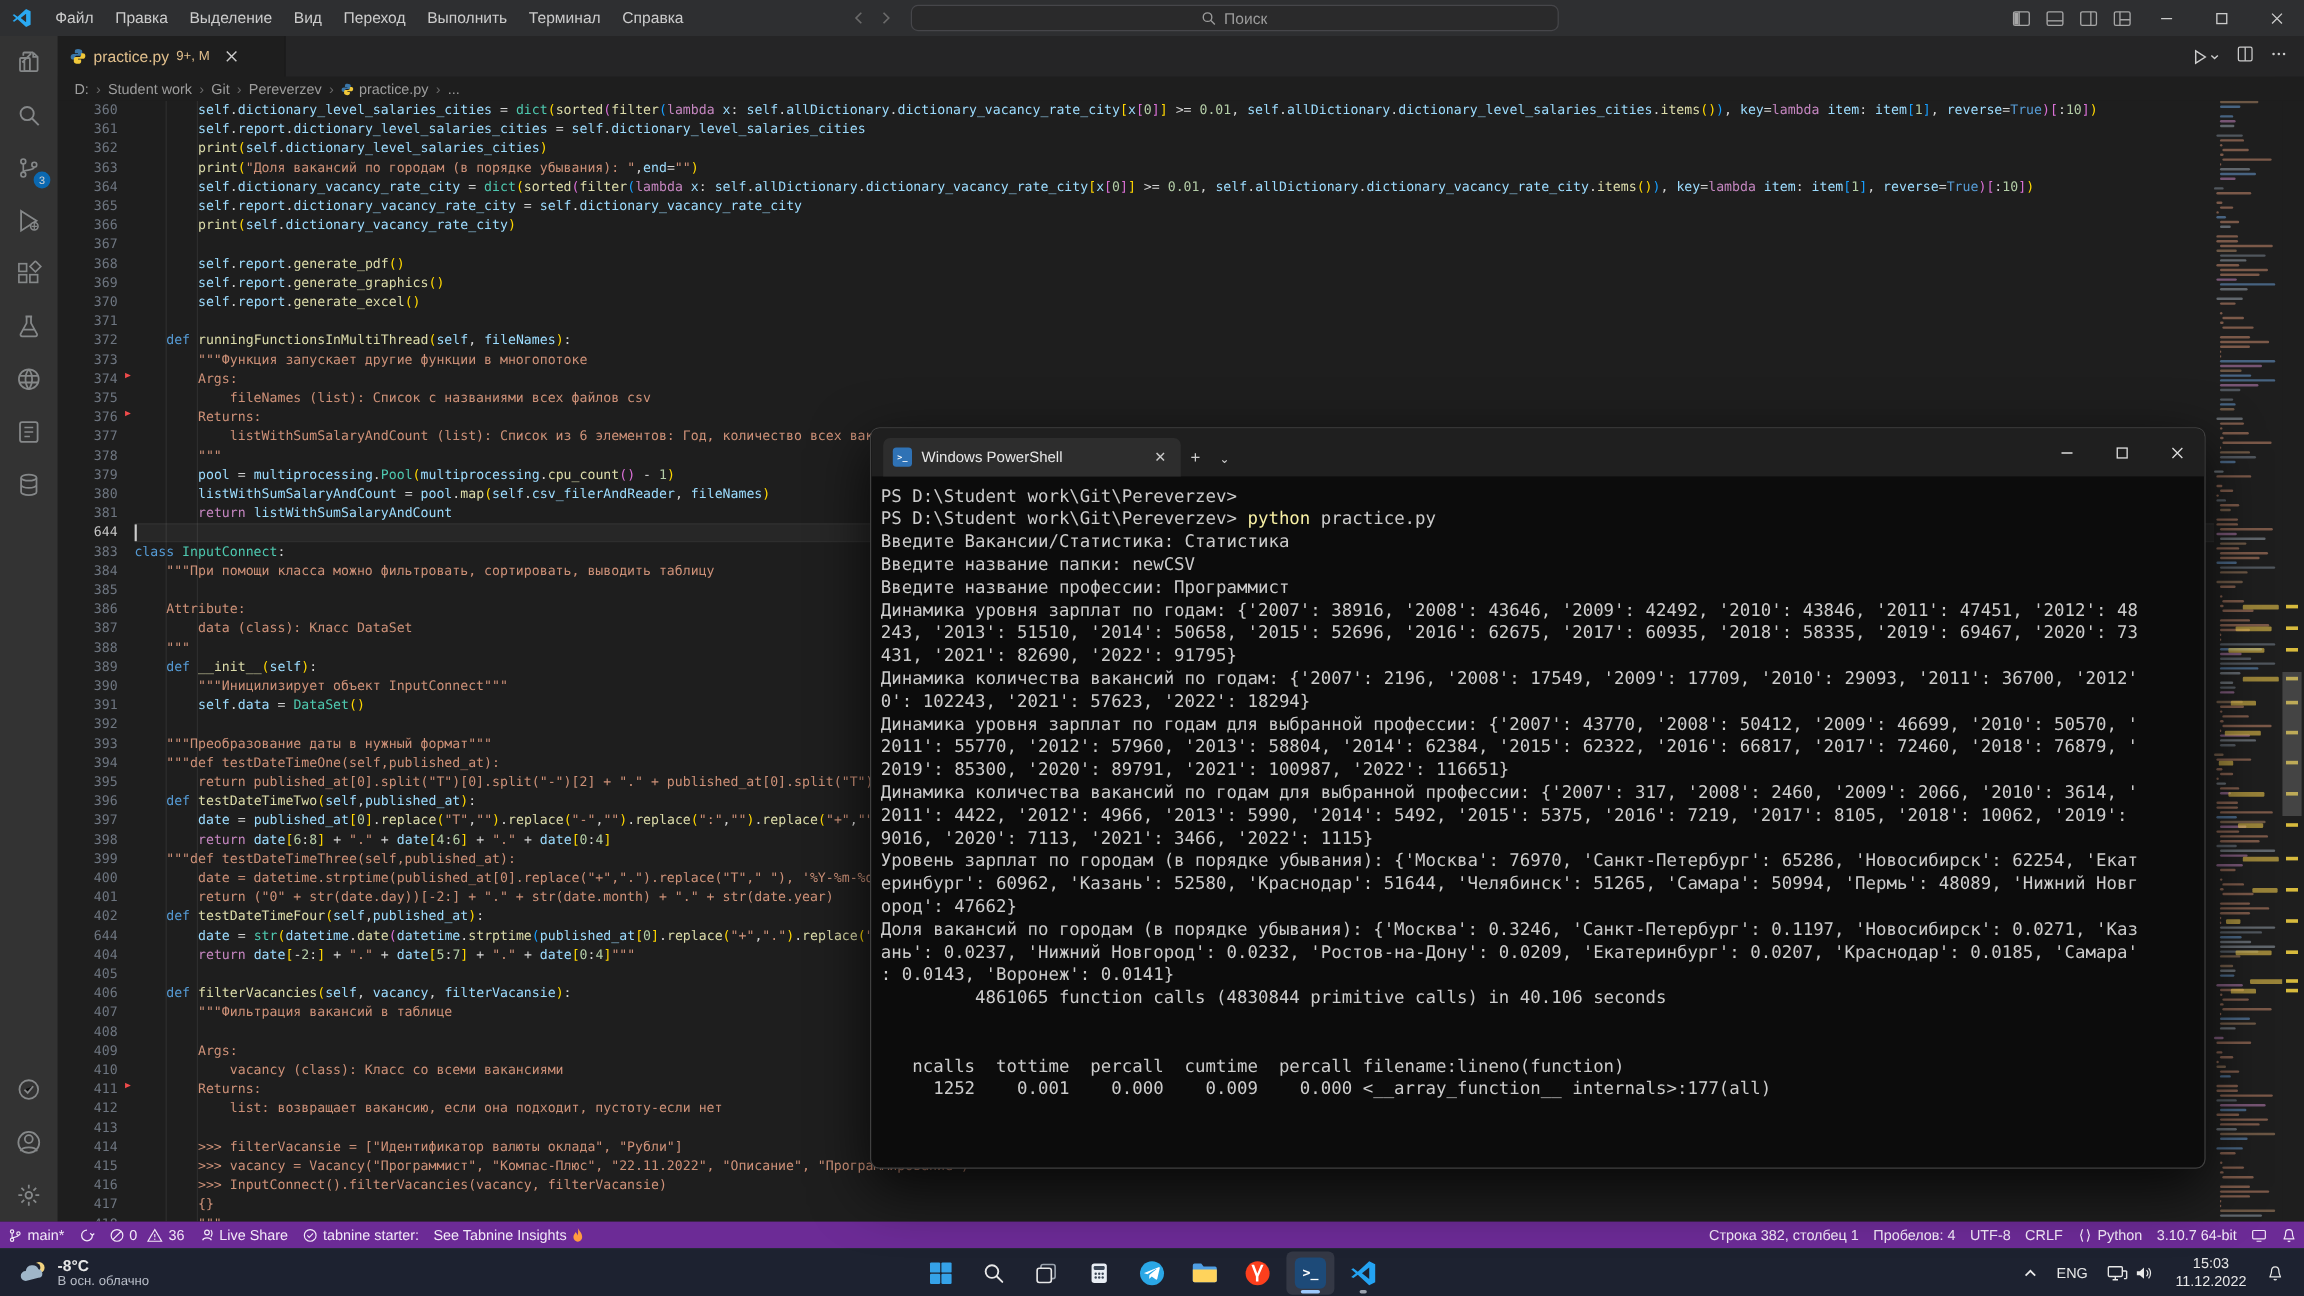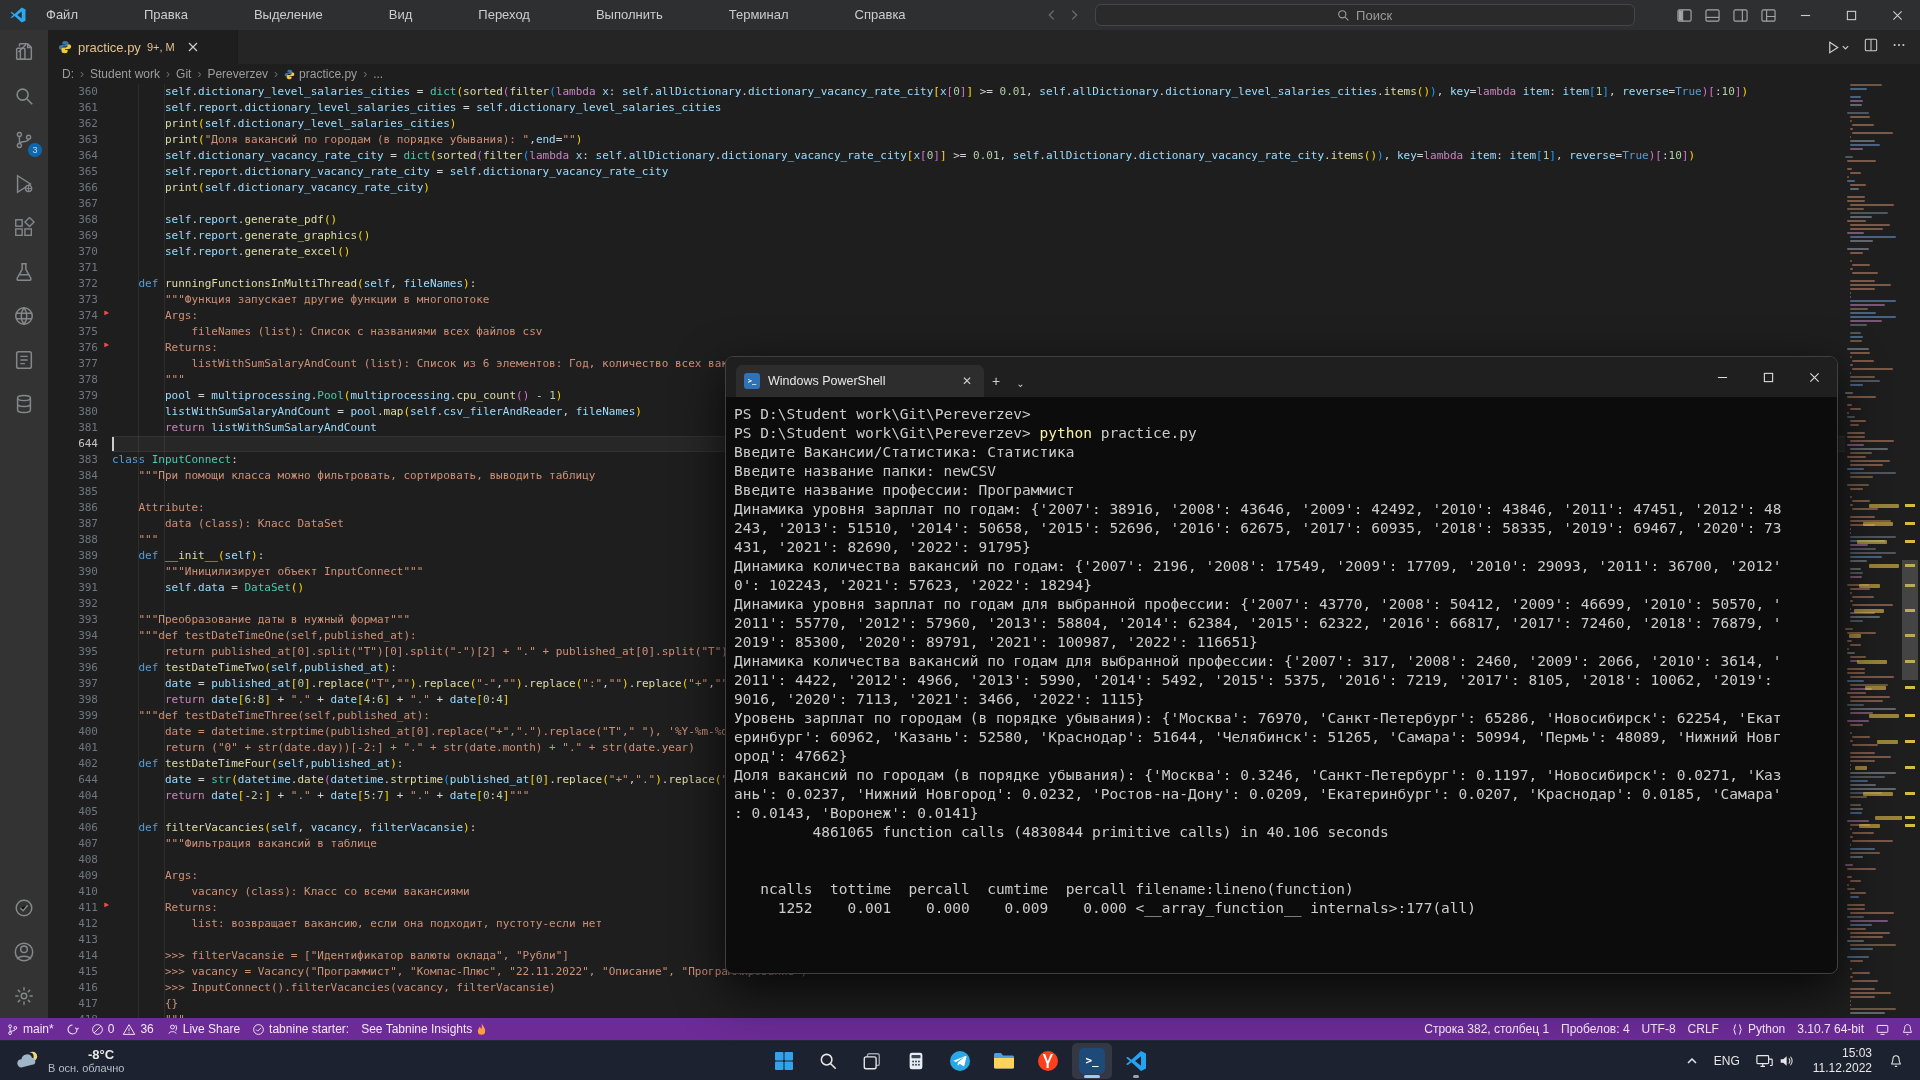--- a/index.html
+++ b/index.html
@@ -77,46 +77,46 @@
   
   #statusbar { position:absolute; left:0; top:1018px; width:1920px; height:22px; background:#6c2b96;
     color:#f2e8f8; display:flex; align-items:center; font-size:12px; z-index:6; }
   .sb-item { display:flex; align-items:center; gap:4px; padding:0 6px; height:22px; }
   #sb-right { margin-left:auto; display:flex; align-items:center; }
 
   
   #taskbar { position:absolute; left:0; top:1040px; width:1920px; height:40px; background:#1d2230;
     display:flex; align-items:center; z-index:7; border-top:1px solid rgba(255,255,255,.04); }
   #tb-weather { display:flex; align-items:center; gap:8px; padding:0 14px; height:40px; color:#e8e8e8; }
-  #tb-weather .wt { font-size:13px; font-weight:bold;margin-left:40px; }
+  #tb-weather .wt { font-size:13px; font-weight:bold; }
   #tb-weather .wd { font-size:11px; color:#b8bdc7; }
   #tb-center { position:absolute; left:50%; transform:translateX(-50%); display:flex; gap:4px; }
   .tk-btn { width:40px; height:36px; border-radius:5px; display:flex; align-items:center; justify-content:center; position:relative; }
   .tk-btn.open-app::after { content:""; position:absolute; bottom:1px; left:50%; transform:translateX(-50%);
     width:6px; height:3px; border-radius:2px; background:#9ba2ae; }
   .tk-btn.active-app { background:rgba(255,255,255,.1); }
   .tk-btn.active-app::after { width:16px; background:#9ecbff; }
   #tb-tray { margin-left:auto; display:flex; align-items:center; gap:2px; padding-right:10px; color:#e8e8e8; }
   .tray-item { display:flex; align-items:center; justify-content:center; padding:4px 7px; border-radius:4px; font-size:12px; }
-  #tb-clock { text-align:right; font-size:12px; line-height:15px; padding:2px 8px; border-radius:4px; }
+  #tb-clock { text-align:center; font-size:12px; line-height:15px; padding:2px 8px; border-radius:4px; }
   .ps-tile { width:26px; height:26px; border-radius:5px; background:#1d4a78; color:#fff;
     font-family:"DejaVu Sans Mono", monospace; font-size:11px; font-weight:bold;
     display:flex; align-items:center; justify-content:center; }
   .ps-tile-sm { width:16px; height:16px; border-radius:3px; background:#2f72b5; color:#fff;
     font-family:"DejaVu Sans Mono", monospace; font-size:7px; font-weight:bold;
     display:flex; align-items:center; justify-content:center; flex:none; }
 </style>
 </head>
 <body>
 
 <div id="titlebar">
   <svg id="vscode-logo" viewBox="0 0 24 24">
     <path fill="#2aa9f2" d="M17 2 L7.5 10.7 L3.8 7.9 L2 8.8 L5.9 12 L2 15.2 L3.8 16.1 L7.5 13.3 L17 22 L22 19.5 V4.5 Z M17 7.2 V16.8 L11 12 Z"></path>
   </svg>
-  <div id="menubar" style="display: flex; gap: 48px;">
+  <div id="menubar" style="display: flex;">
       <div class="menu-item">Файл</div>
       <div class="menu-item">Правка</div>
       <div class="menu-item">Выделение</div>
       <div class="menu-item">Вид</div>
       <div class="menu-item">Переход</div>
       <div class="menu-item">Выполнить</div>
       <div class="menu-item">Терминал</div>
       <div class="menu-item">Справка</div>
     </div>
   <div id="tb-nav">

